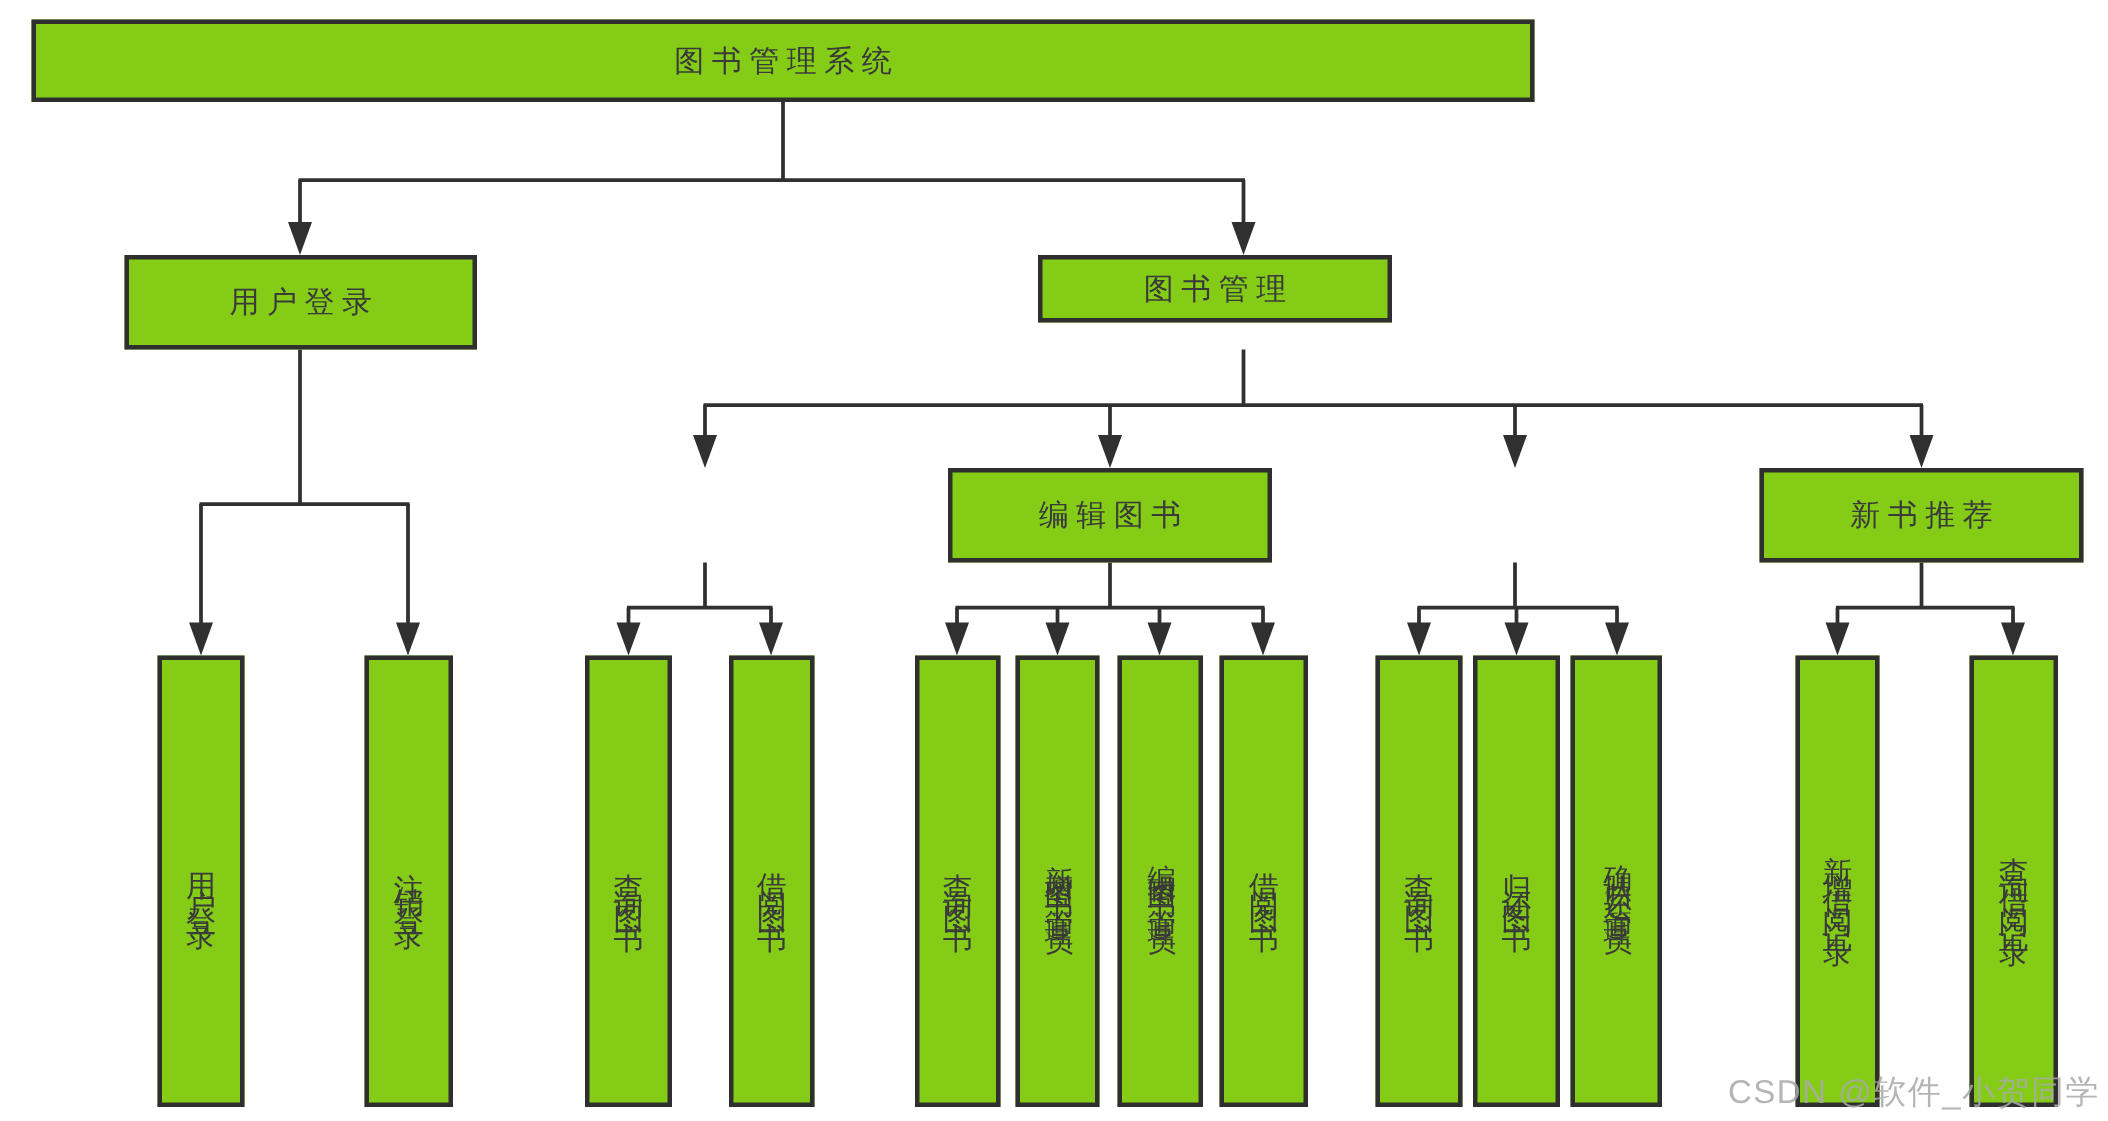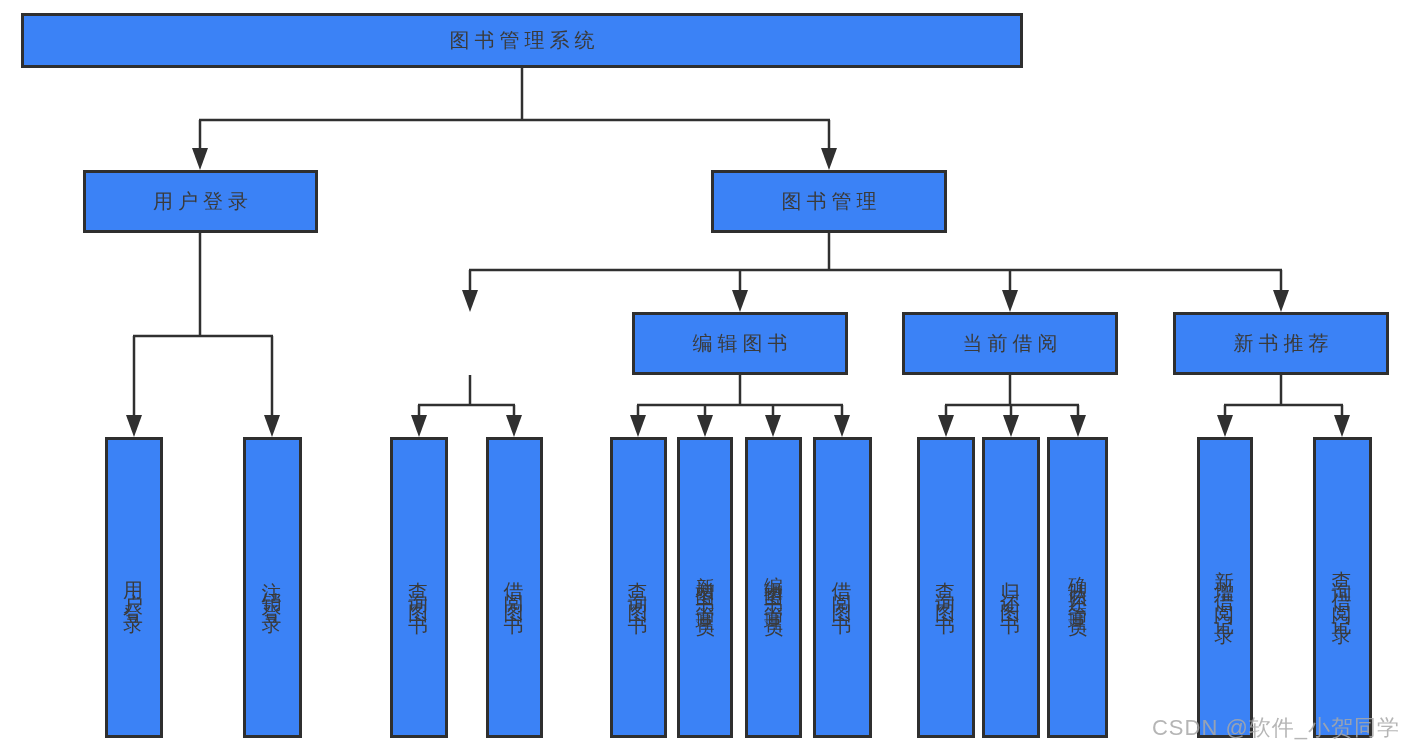--- a/index.html
+++ b/index.html
@@ -6,21 +6,21 @@
   #stage{
     position:relative;
     width:1405px;height:747px;
     background:#ffffff;
     overflow:hidden;
     font-family:"Liberation Sans", sans-serif;
   }
   #wires{position:absolute;left:0;top:0;width:1405px;height:747px;}
   .box{
     position:absolute;
-    background:#3b82f6;
+    background:#84cc16;
     border:3px solid #2f2f2f;
     box-sizing:border-box;
     display:flex;align-items:center;justify-content:center;
     z-index:2;
   }
   .lbl{
     color:#3a3a3a;
     white-space:nowrap;
   }
   .h .lbl{font-size:20px;letter-spacing:5px;text-indent:5px;}
@@ -113,29 +113,26 @@
     </g>
   </svg>
 
   <div class="box h" style="left:21px;top:13px;width:1002px;height:55px">
     <span class="lbl">图书管理系统</span>
   </div>
 
   <div class="box h" style="left:83px;top:170px;width:235px;height:63px">
     <span class="lbl">用户登录</span>
   </div>
-  <div class="box h" style="left:711px;top:170px;width:236px;height:63px">
+  <div class="box h" style="left:692px;top:170px;width:236px;height:45px">
     <span class="lbl">图书管理</span>
   </div>
 
   <div class="box h" style="left:632px;top:312px;width:216px;height:63px">
     <span class="lbl">编辑图书</span>
-  </div>
-  <div class="box h" style="left:902px;top:312px;width:216px;height:63px">
-    <span class="lbl">当前借阅</span>
   </div>
   <div class="box h" style="left:1173px;top:312px;width:216px;height:63px">
     <span class="lbl">新书推荐</span>
   </div>
 
   <div class="box v" style="left:105px;top:437px;width:58px;height:301px">
     <span class="lbl">用户登录</span>
   </div>
   <div class="box v" style="left:243px;top:437px;width:59px;height:301px">
     <span class="lbl">注销登录</span>

